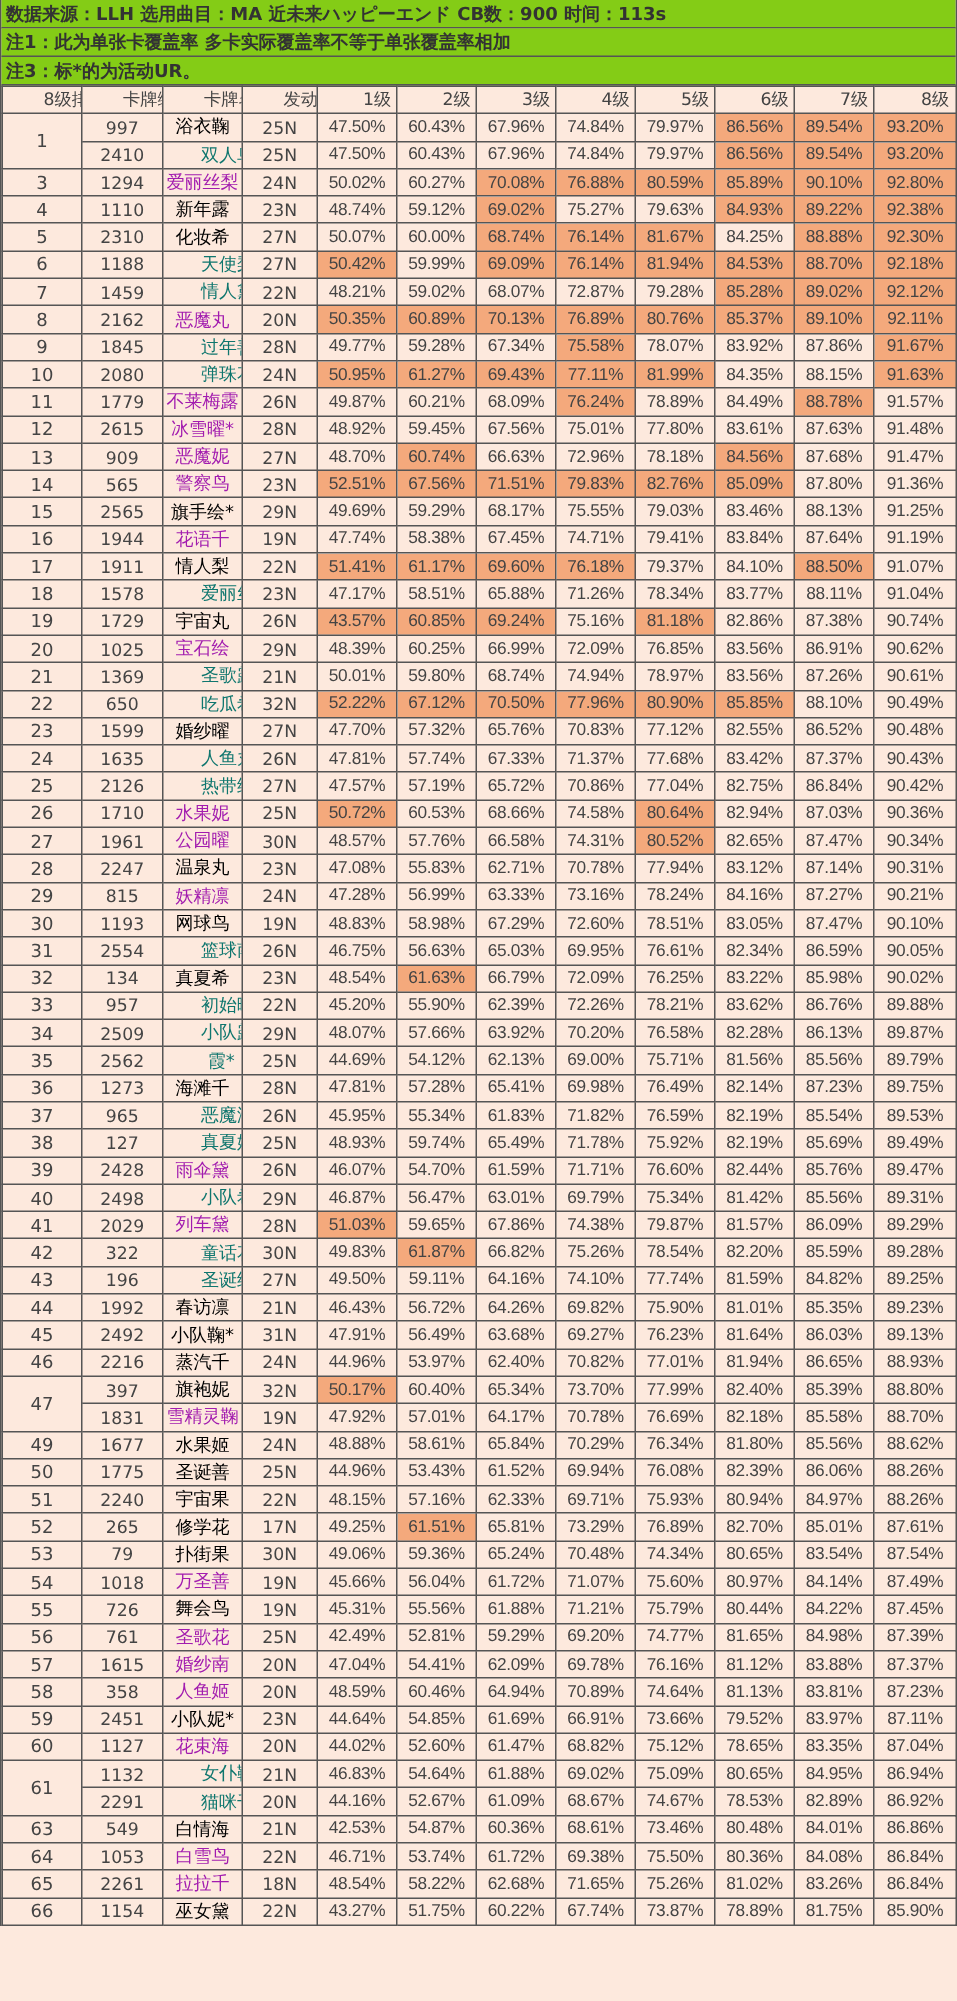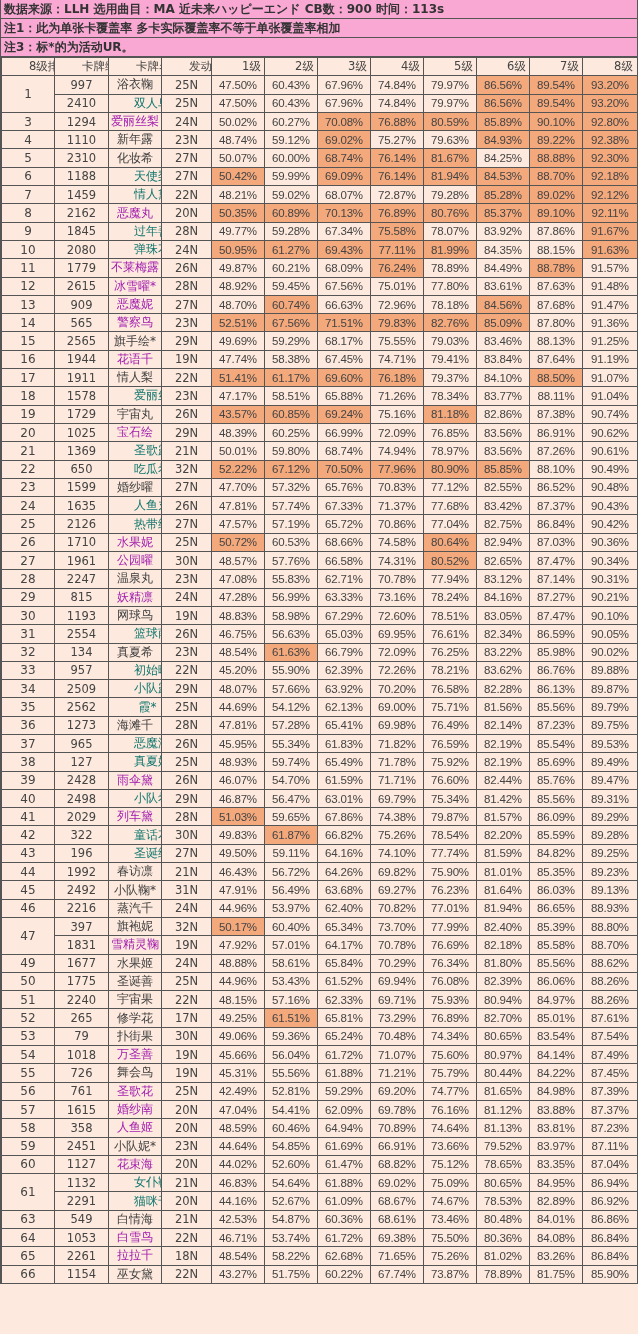--- a/index.html
+++ b/index.html
@@ -1,27 +1,27 @@
 <!DOCTYPE html>
 <html><head>
 <meta charset="utf-8">
 <style>
   html, body { margin:0; padding:0; background:#fde9dd; }
   body { width:638px; font-family:"DejaVu Sans","Liberation Sans",sans-serif; color:#333; }
   .sheet { width:638px; border-left:1px solid #555; border-right:1px solid #555; box-sizing:border-box; }
   .title { text-align:center; font-size:12.5px; font-weight:bold; height:18px; line-height:18px; border-bottom:1px solid #555; background:#fde9dd; }
-  .note { font-size:12px; font-weight:bold; padding:0 3px; line-height:18px; border-bottom:1px solid #555; background:#f9a8d4; }
+  .note { font-size:12px; font-weight:bold; padding:0 3px; line-height:18px; border-bottom:1px solid #555; background:#84cc16; }
   .note.two { line-height:17px; }
   table { border-collapse:collapse; width:636px; table-layout:fixed; font-size:11.5px; }
   th, td { border:1px solid #555; text-align:center; height:17.3px; padding:0; white-space:nowrap; overflow:hidden; background:#fde9dd; }
   th { font-weight:normal; font-size:11.5px; color:#444;padding-left:27px; }
   td.num { font-family:"Liberation Sans Narrow","Liberation Sans",sans-serif; color:#444; letter-spacing:-0.2px; }
   td.r { background:#f4a97c; }
   td.name { font-size:12px; }
-  .c-r { color:#404040; }
+  .c-r { color:#000000; }
   .c-g { color:#0f766e;padding-left:25px; }
   .c-b { color:#a21caf; }
   .rank { font-size:12px; color:#444; }
   .id { color:#444; }
 </style>
 </head>
 <body>
 
 <div class="sheet">
   <div class="note">数据来源：LLH   选用曲目：MA 近未来ハッピーエンド    CB数：900   时间：113s</div>

